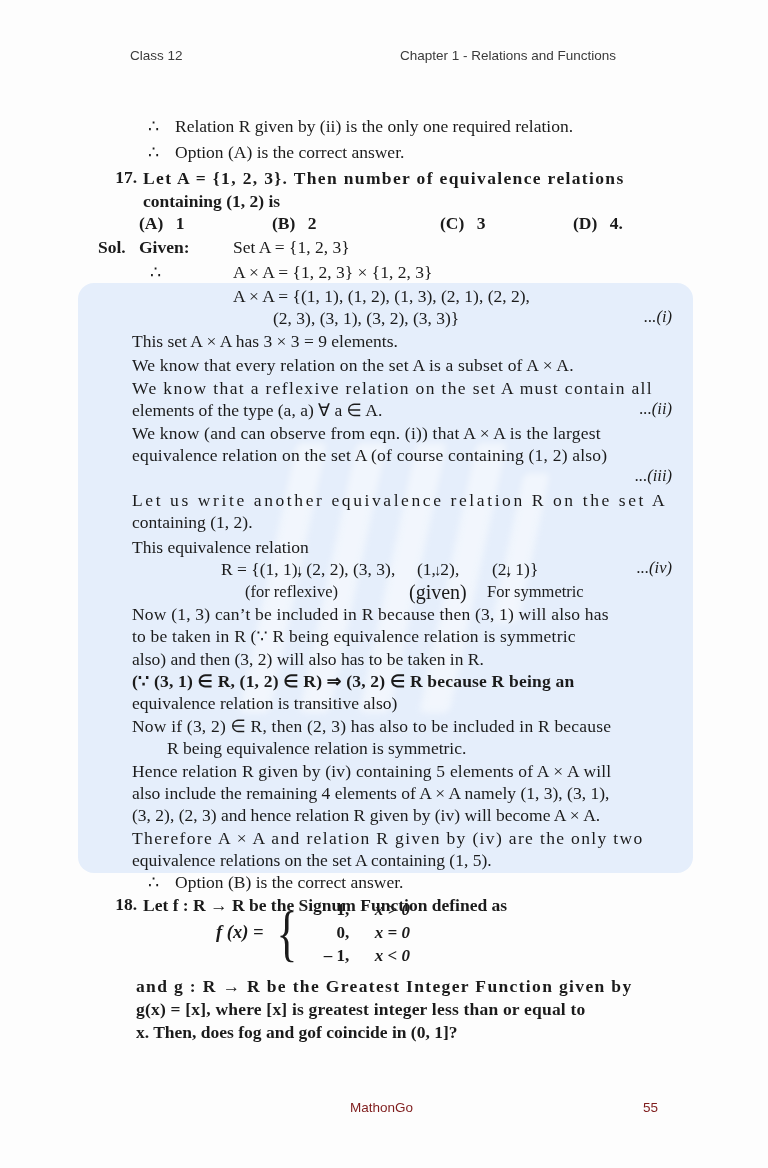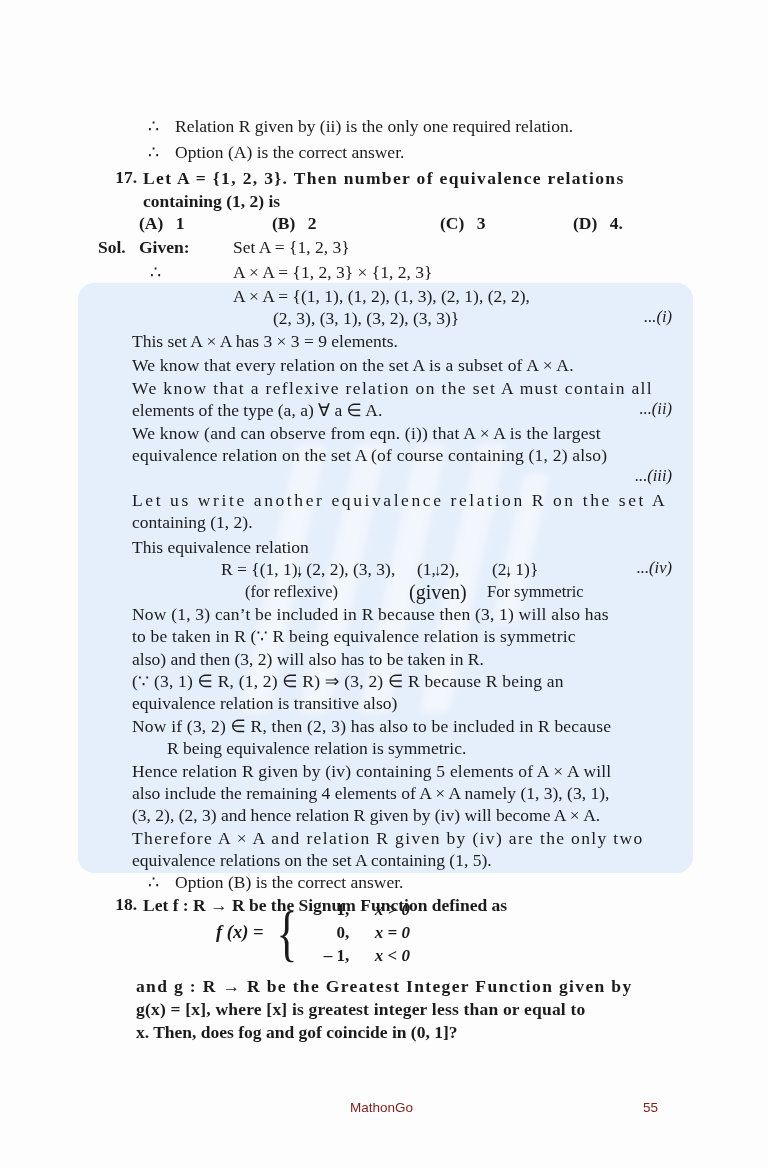--- a/index.html
+++ b/index.html
@@ -156,20 +156,24 @@
   .footer .brand { position: absolute; left: 220px; top: 0; }
   .footer .pageno { position: absolute; right: 0; top: 0; }
 
   .arrow-row { position: absolute; font-size: 15px; }
 </style>
 </head>
 <body>
 
 <div class="page">
 
+  <div class="runhead">
+    <span class="left">Class 12</span>
+    <span class="right">Chapter 1 - Relations and Functions</span>
+  </div>
 
   <div class="highlight" style="background: rgb(229, 238, 251);">
     <div class="watermark">
       <span class="wm1"></span>
         <span class="wm2"></span>
         <span class="wm3"></span>
         <span class="wm4"></span>
         <span class="wm5"></span>
     </div>
   </div>
@@ -235,21 +239,21 @@
     <div class="arrow-row" style="left:434px; top:562px;">↓</div>
     <div class="arrow-row" style="left:505px; top:562px;">↓</div>
 
     <div class="ln" style="left:245px; top:581px; font-size:16.5px;">(for reflexive)</div>
     <div class="ln" style="left:409px; top:581px; font-size:20px;">(given)</div>
     <div class="ln" style="left:487px; top:581px; font-size:16.5px;">For symmetric</div>
 
     <div class="ln body-left just" style="top:603px;">Now (1, 3) can’t be included in R because then (3, 1) will also has</div>
     <div class="ln body-left just" style="top:625px;">to be taken in R (∵  R being equivalence relation is symmetric</div>
     <div class="ln body-left" style="top:648px;">also) and then (3, 2) will also has to be taken in R.</div>
-    <div class="ln body-left just" style="top:670px;">(∵   (3, 1) ∈ R, (1, 2) ∈ R)   ⇒   (3, 2) ∈ R because R being an</div>
+    <div class="ln body-left just" style="top:670px;font-weight:bold;">(∵   (3, 1) ∈ R, (1, 2) ∈ R)   ⇒   (3, 2) ∈ R because R being an</div>
     <div class="ln body-left" style="top:692px;">equivalence relation is transitive also)</div>
     <div class="ln body-left just" style="top:715px;">Now if (3, 2) ∈ R, then (2, 3) has also to be included in R because</div>
     <div class="ln body-left" style="top:737px;margin-left:35px;">R being equivalence relation is symmetric.</div>
     <div class="ln body-left just" style="top:760px;">Hence relation R given by (iv) containing 5 elements of A × A will</div>
     <div class="ln body-left" style="top:782px;">also include the remaining 4 elements of A × A namely (1, 3), (3, 1),</div>
     <div class="ln body-left" style="top:804px;">(3, 2), (2, 3) and hence relation R given by (iv) will become A × A.</div>
     <div class="ln body-left just-wide" style="top:827px;">Therefore A × A and relation R given by (iv) are the only two</div>
     <div class="ln body-left" style="top:849px;">equivalence relations on the set A containing (1, 5).</div>
 
     <div class="ln" style="left:148px; top:871px;">∴</div>

